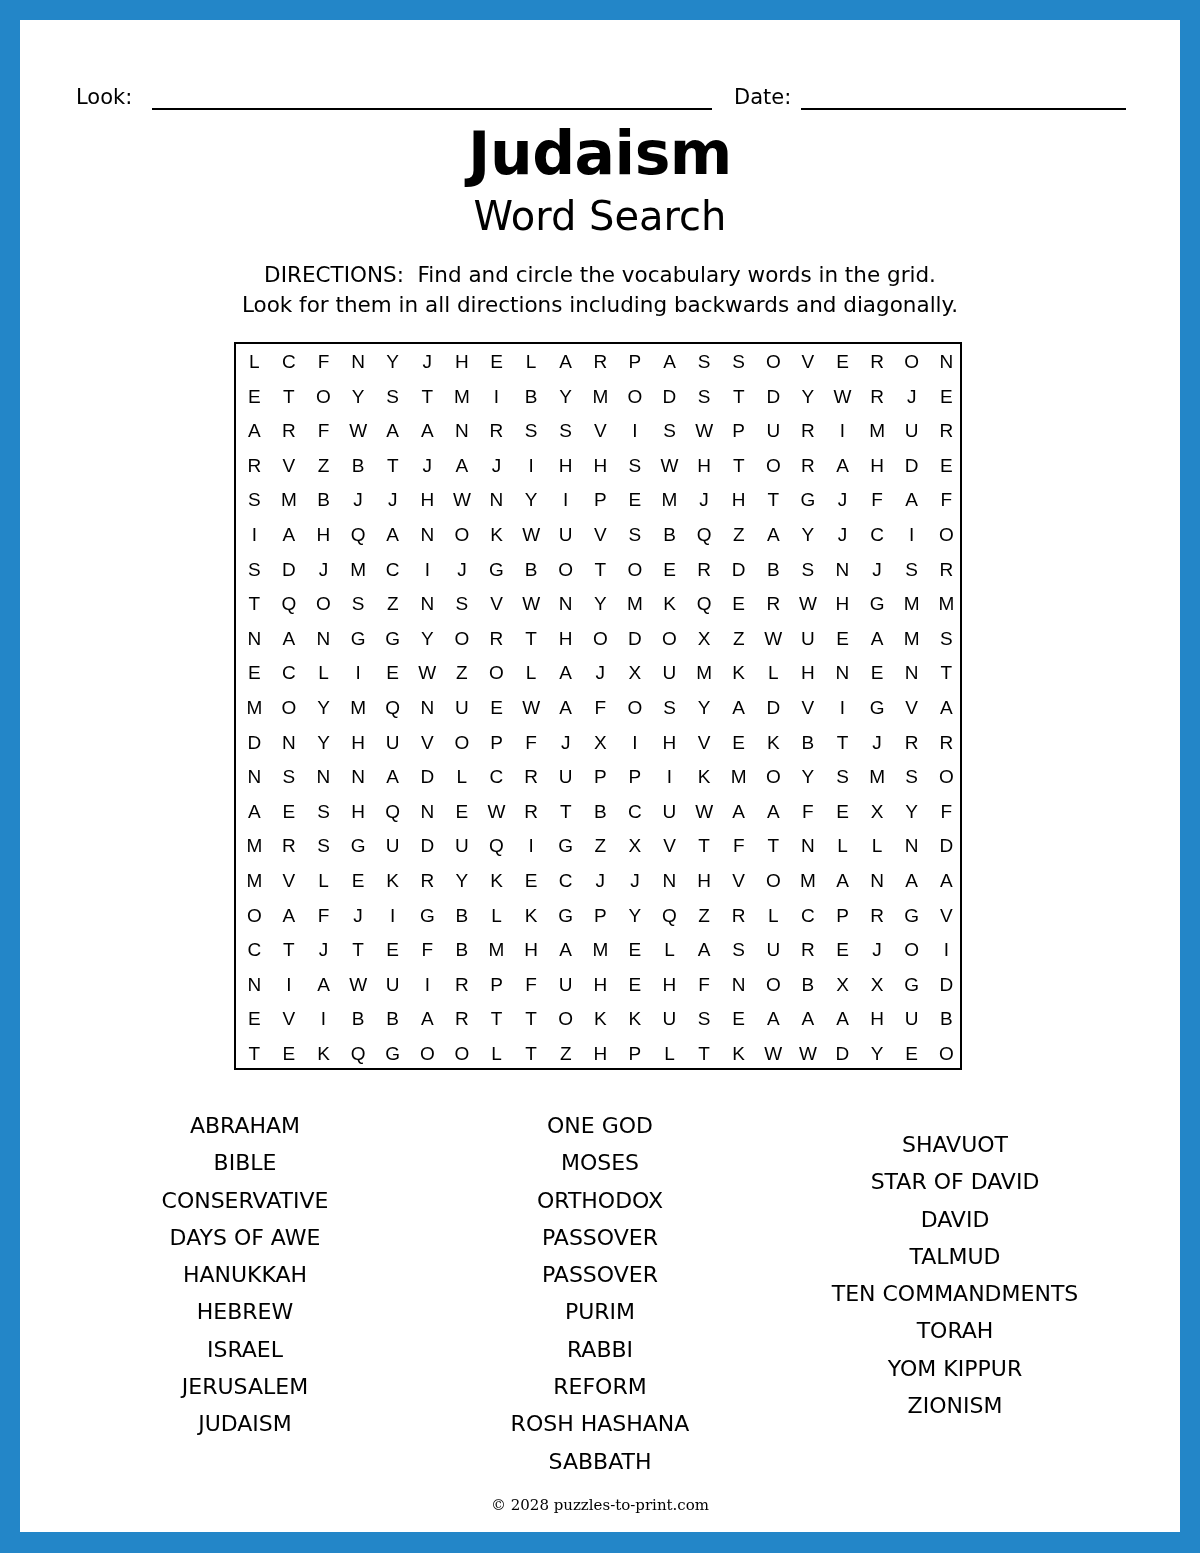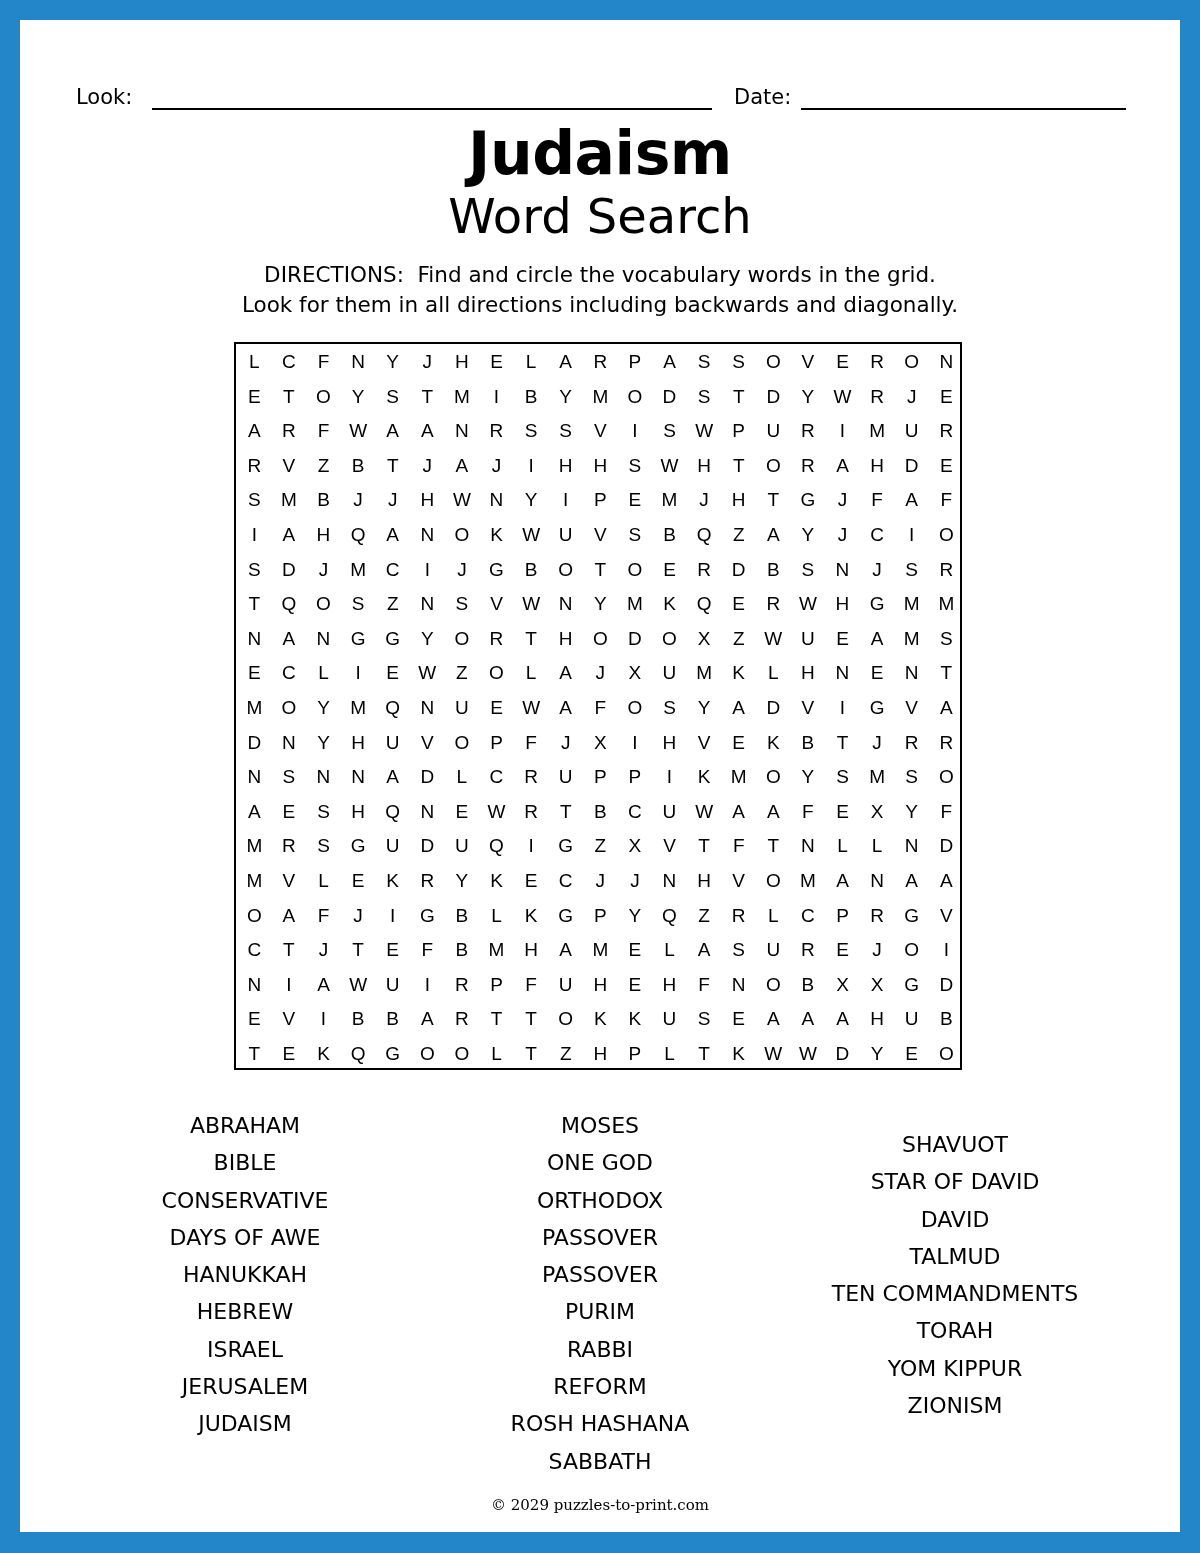--- a/index.html
+++ b/index.html
@@ -28,21 +28,21 @@
   .title {
     position: absolute; top: 98px; left: 0; width: 100%;
     text-align: center;
     font-size: 60px; font-weight: bold;
     letter-spacing: -0.5px;
     line-height: 70px;
   }
   .subtitle {
     position: absolute; top: 172px; left: 0; width: 100%;
     text-align: center;
-    font-size: 48px;
+    font-size: 40px;
     line-height: 48px;
   }
   .directions {
     position: absolute; top: 240px; left: 0; width: 100%;
     text-align: center;
     font-size: 21.5px;
     line-height: 30px;
   }
   .grid {
     position: absolute;
@@ -589,36 +589,36 @@
       <div class="word">BIBLE</div>
       <div class="word">CONSERVATIVE</div>
       <div class="word">DAYS OF AWE</div>
       <div class="word">HANUKKAH</div>
       <div class="word">HEBREW</div>
       <div class="word">ISRAEL</div>
       <div class="word">JERUSALEM</div>
       <div class="word">JUDAISM</div>
     </div>
   <div class="word-col" id="col2" style="left:420px; top:1087px;">
+      <div class="word">ONE GOD</div>
       <div class="word">MOSES</div>
-      <div class="word">ONE GOD</div>
       <div class="word">ORTHODOX</div>
       <div class="word">PASSOVER</div>
       <div class="word">PASSOVER</div>
       <div class="word">PURIM</div>
       <div class="word">RABBI</div>
       <div class="word">REFORM</div>
       <div class="word">ROSH HASHANA</div>
       <div class="word">SABBATH</div>
     </div>
   <div class="word-col" id="col3" style="left:775px; top:1106px;">
       <div class="word">SHAVUOT</div>
       <div class="word">STAR OF DAVID</div>
       <div class="word">DAVID</div>
       <div class="word">TALMUD</div>
       <div class="word">TEN COMMANDMENTS</div>
       <div class="word">TORAH</div>
       <div class="word">YOM KIPPUR</div>
       <div class="word">ZIONISM</div>
     </div>
 
-  <div class="footer">© 2029 puzzles-to-print.com</div>
+  <div class="footer">© 2028 puzzles-to-print.com</div>
 </div>
 
 </body></html>

